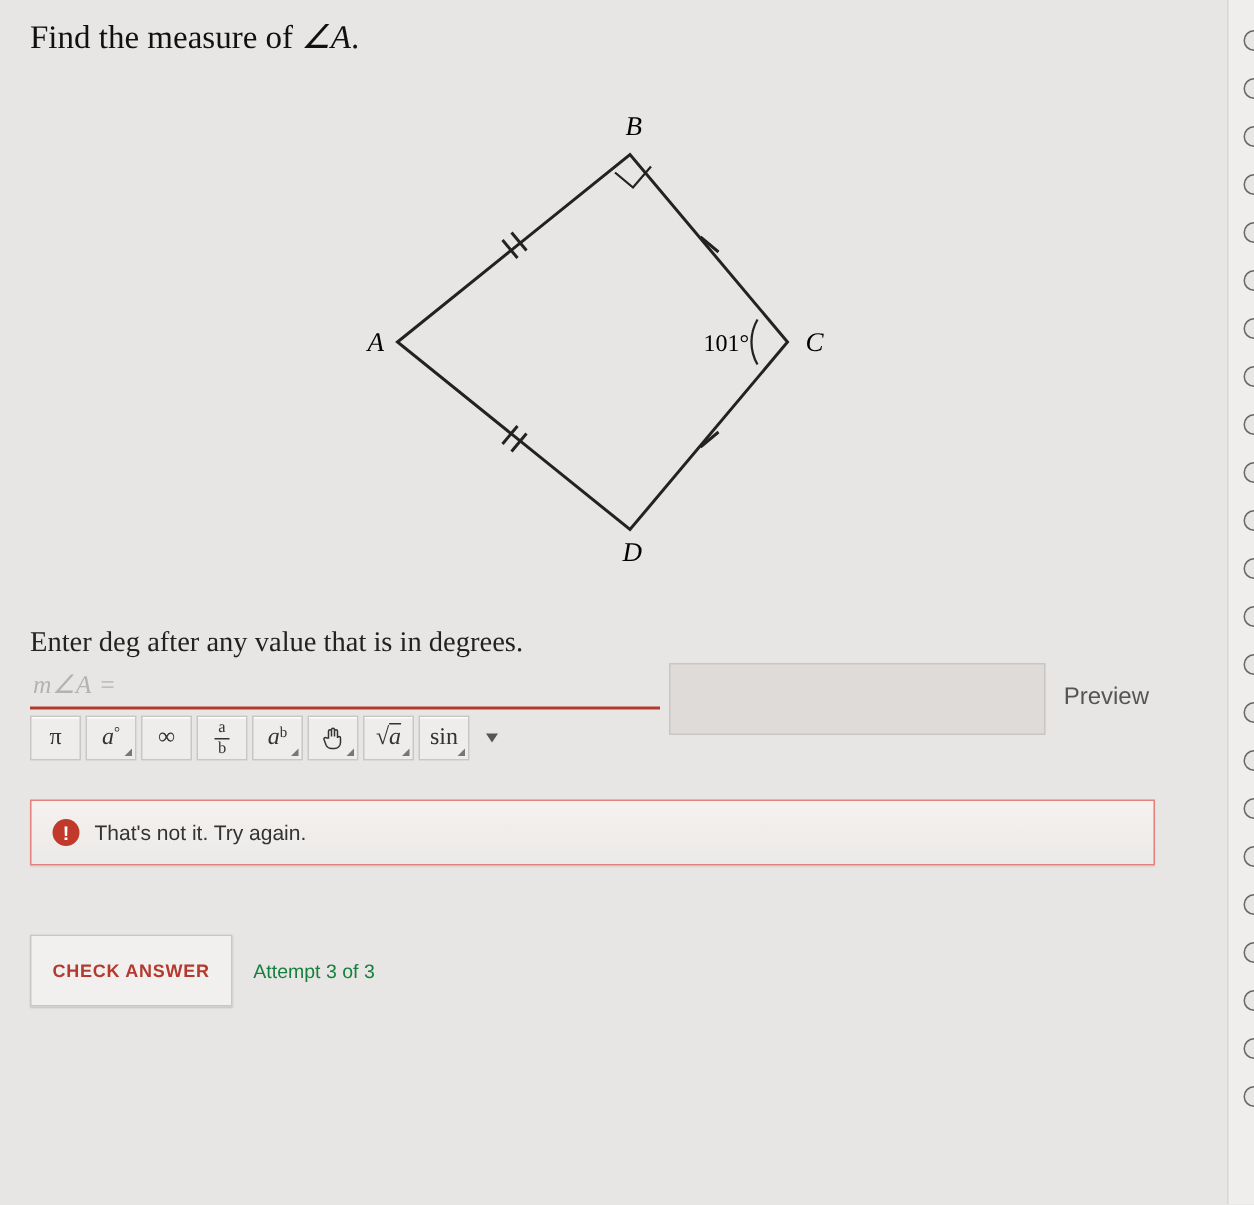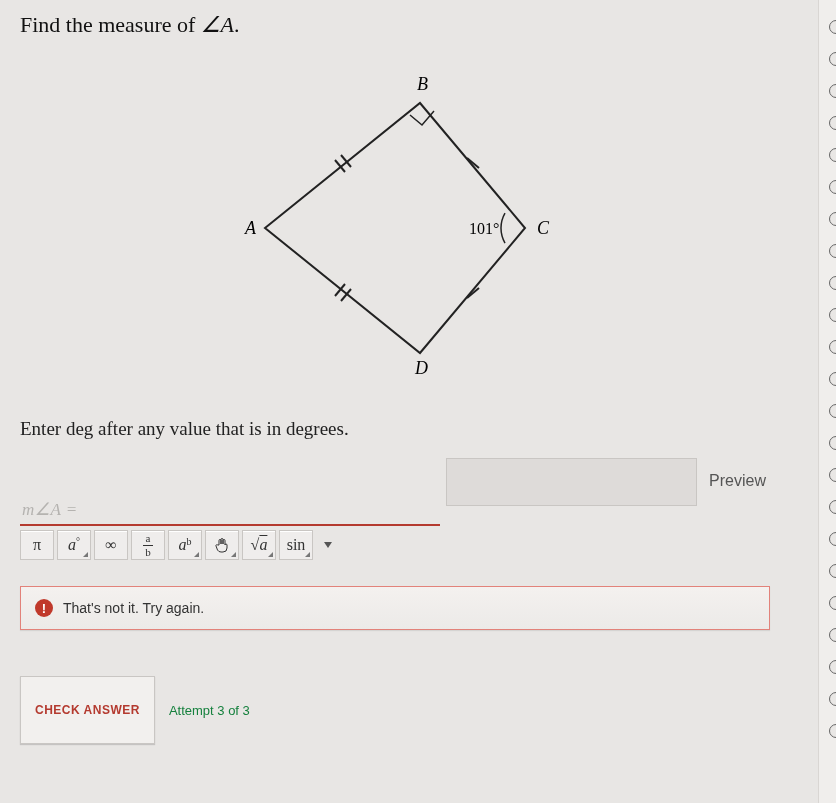--- a/index.html
+++ b/index.html
@@ -24,29 +24,29 @@
   .diagram-wrap {
     width: 100%;
     display: flex;
     justify-content: center;
     padding: 30px 0 20px 0;
   }
   svg.diagram { display:block; }
   .instruction {
     font-size: 19px;
     margin-top: 10px;
-    margin-bottom: 16px;
+    margin-bottom: 0;
   }
   .deg { font-family: 'Times New Roman', serif; color:#222;}
   .input-row {
     display: flex;
     align-items: flex-start;
     gap: 6px;
   }
-  .left-col { flex: 0 0 420px; margin-top: 37px; }
+  .left-col { flex: 0 0 420px; }
   .answer-label {
     color: #b5b3b0;
     font-style: italic;
     font-family: 'Times New Roman', serif;
     font-size: 17px;
     padding: 6px 0 4px 2px;
     letter-spacing: .5px;
   }
   .redline {
     height: 2px;
@@ -123,21 +123,21 @@
     display:flex; align-items:center; gap: 14px;
     font-family: Arial, sans-serif;
   }
   .check-btn {
     background: #f2f0ee;
     border: 1px solid #c9c6c3;
     color: #b43a2f;
     font-weight: bold;
     font-size: 12px;
     letter-spacing: .5px;
-    padding: 26px 14px;
+    padding: 16px 14px;
     box-shadow: 0 1px 1px rgba(0,0,0,.15);
   }
   .attempt {
     font-size: 13px; color:#15803d;
   }
   
   .right-strip {
     position:absolute; right:0; top:0; height:100%; width:18px;
     background:#f0eeec; border-left:1px solid #d9d6d3;
     display:flex; flex-direction:column; align-items:flex-end;

